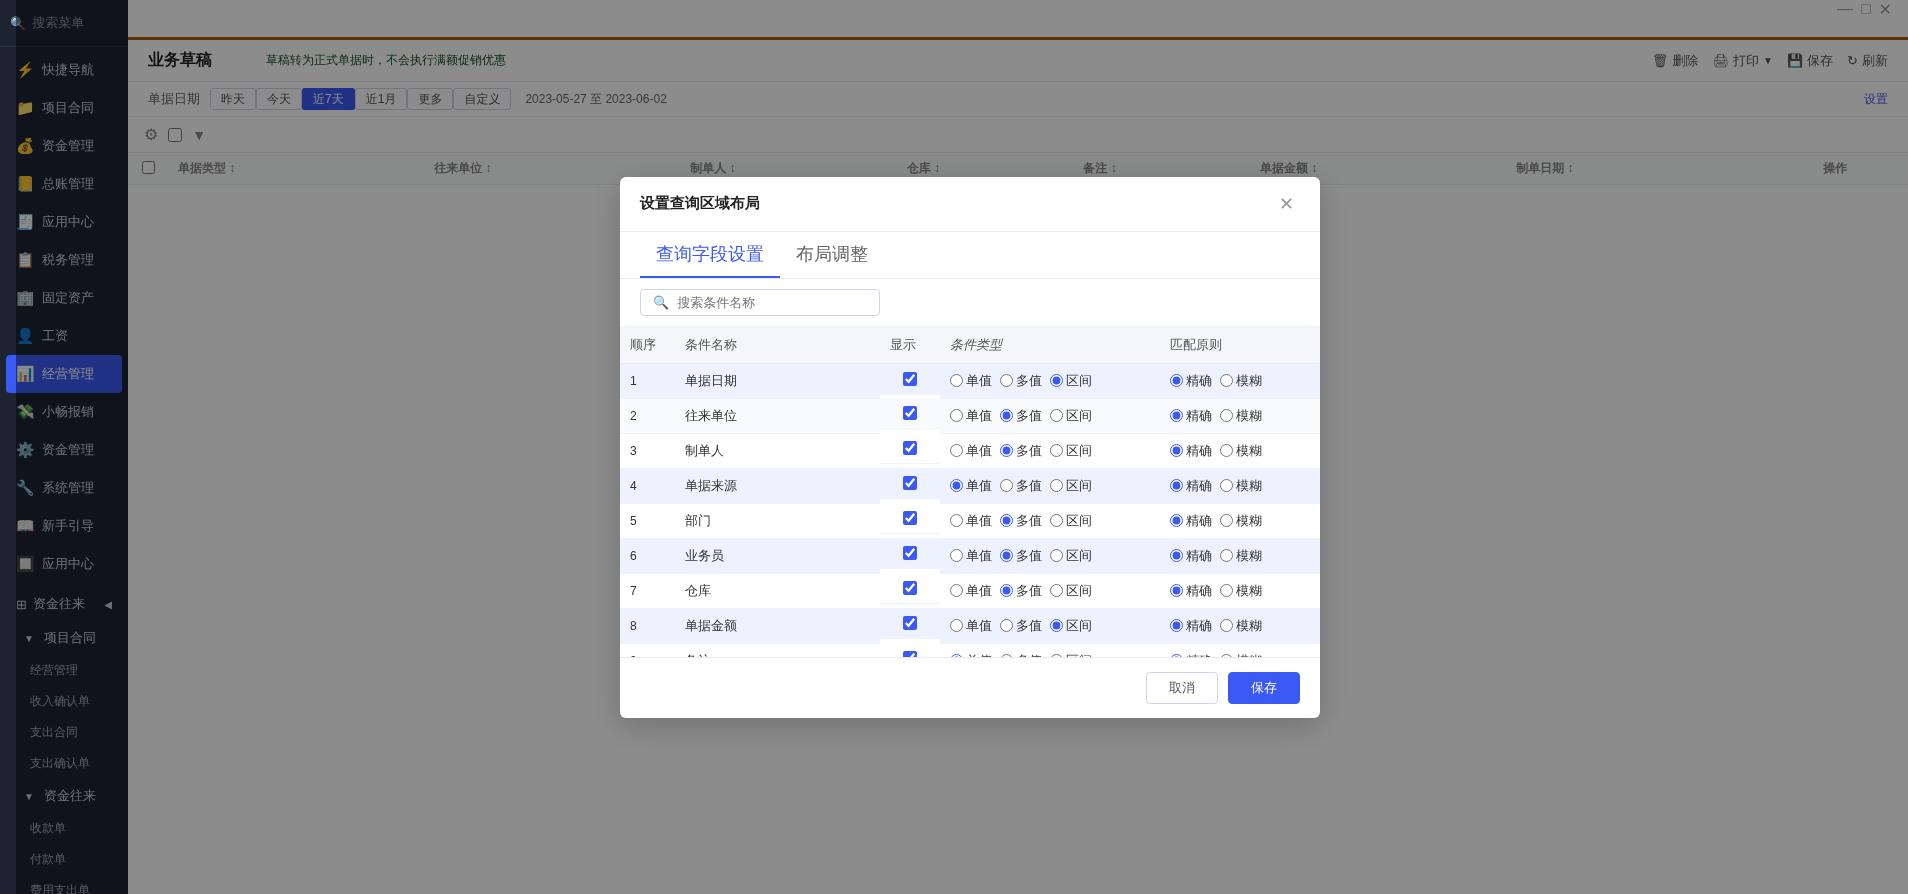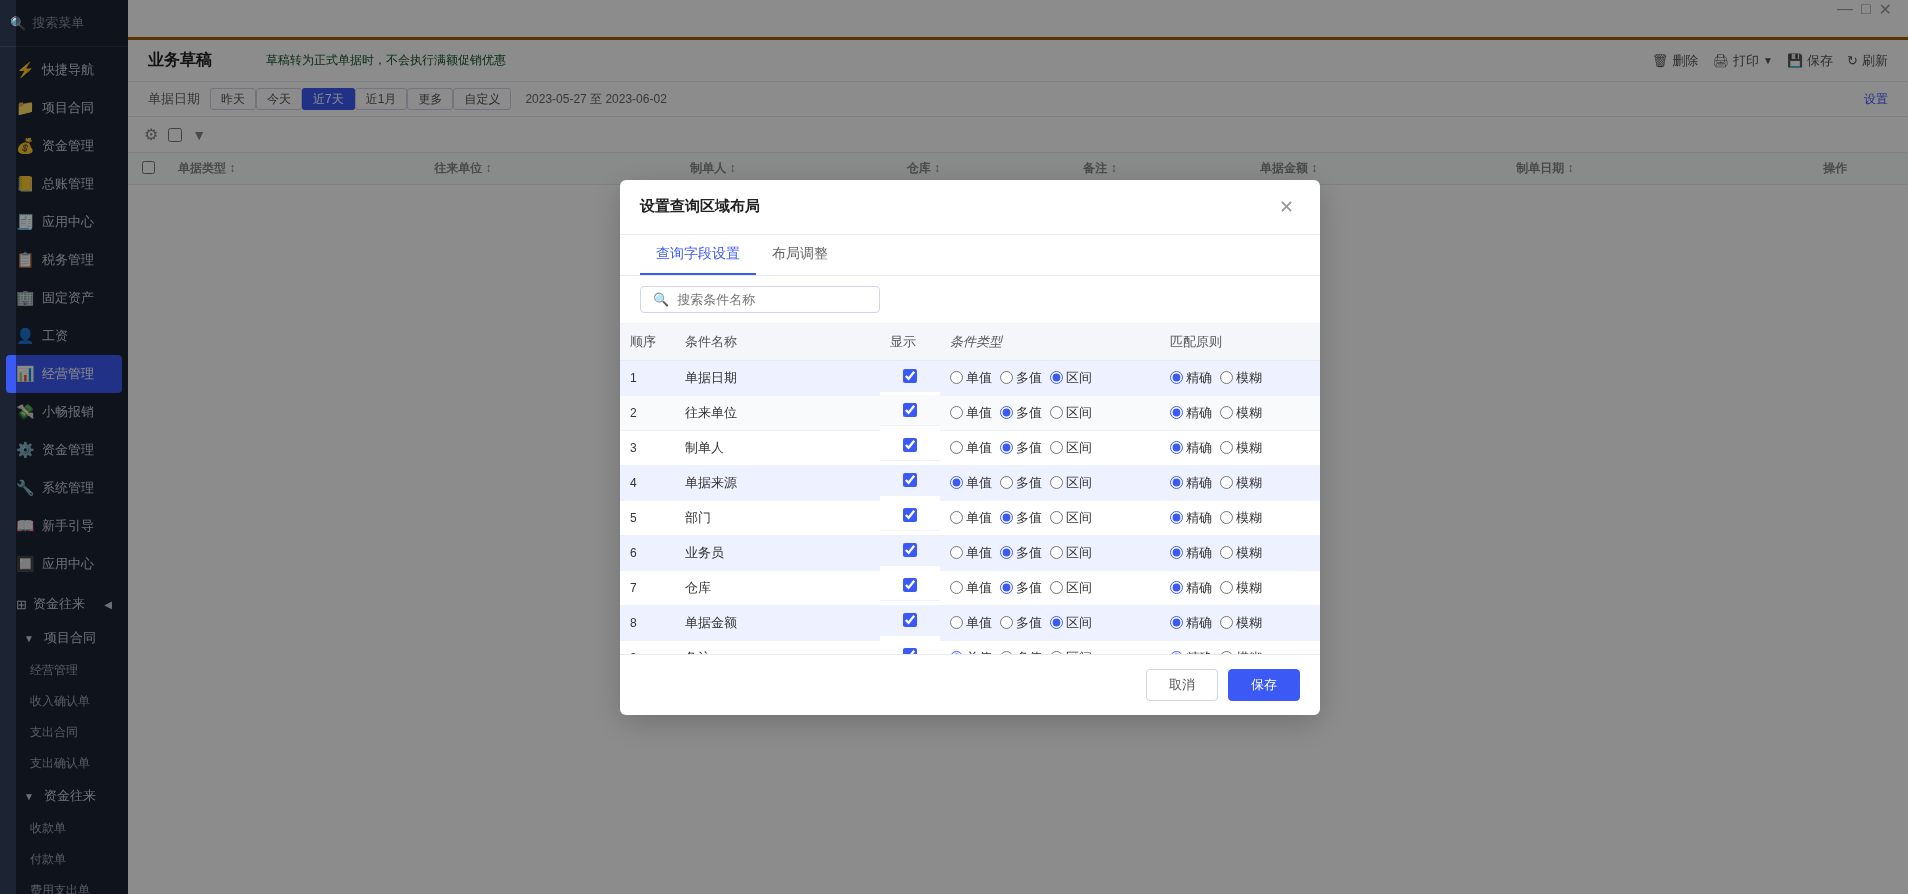--- a/index.html
+++ b/index.html
@@ -62,21 +62,21 @@
 
     
     .overlay { position: fixed; top: 0; left: 16px; width: 100%; height: 100%; background: rgba(0,0,0,0.45); z-index: 100; display: flex; align-items: center; justify-content: center; }
 
     
     .dialog { background: #fff; border-radius: 6px; width: 700px; max-height: 640px; display: flex; flex-direction: column; box-shadow: 0 8px 32px rgba(0,0,0,0.2); }
     .dialog-header { display: flex; align-items: center; justify-content: space-between; padding: 14px 20px; border-bottom: 1px solid #e8eaf0; }
     .dialog-title { font-size: 15px; font-weight: 600; color: #222; }
     .dialog-close { cursor: pointer; font-size: 18px; color: #999; padding: 2px 6px; border-radius: 3px; }
     .dialog-tabs { display: flex; gap: 0; padding: 0 20px; border-bottom: 1px solid #e8eaf0; }
-    .dialog-tab { padding: 10px 16px; font-size: 14px; cursor: pointer; color: #666; border-bottom: 2px solid transparent; }
+    .dialog-tab { padding: 10px 16px; font-size: 18px; cursor: pointer; color: #666; border-bottom: 2px solid transparent; }
     .dialog-tab.active { color: #3b5af5; border-bottom: 2px solid #3b5af5; }
     .dialog-search { padding: 10px 20px; border-bottom: 1px solid #f0f2f5; }
     .dialog-search-input { display: flex; align-items: center; gap: 8px; border: 1px solid #d0d5e8; border-radius: 4px; padding: 5px 12px; width: 240px; }
     .dialog-search-input input { border: none; outline: none; font-size: 13px; color: #333; width: 190px; background: transparent; }
     .dialog-body { flex: 1; overflow: hidden; display: flex; flex-direction: column; }
     .dialog-table-wrap { flex: 1; overflow-y: auto; max-height: 330px; }
     .dialog-table { width: 100%; border-collapse: collapse; font-size: 13px; }
     .dialog-table th { background: #f5f6fa; padding: 9px 10px; text-align: left; color: #555; font-weight: 500; border-bottom: 1px solid #e8eaf0; font-size: 13px; position: sticky; top: 0; z-index: 1; }
     .dialog-table td { padding: 8px 10px; border-bottom: 1px solid #f0f2f5; color: #333; vertical-align: middle; }
     .dialog-table tr:nth-child(even) td { background: #f9fafb; }

